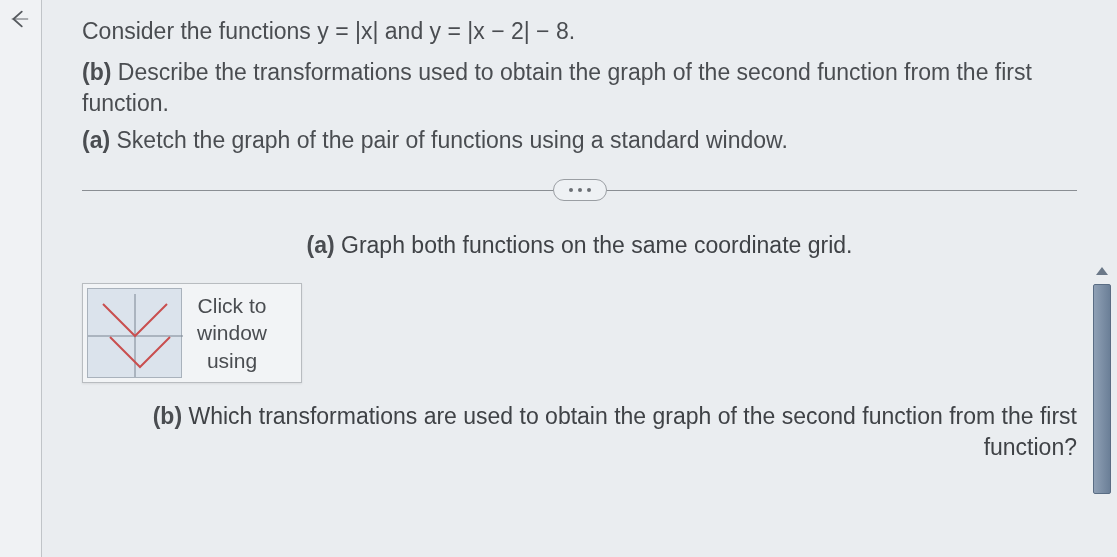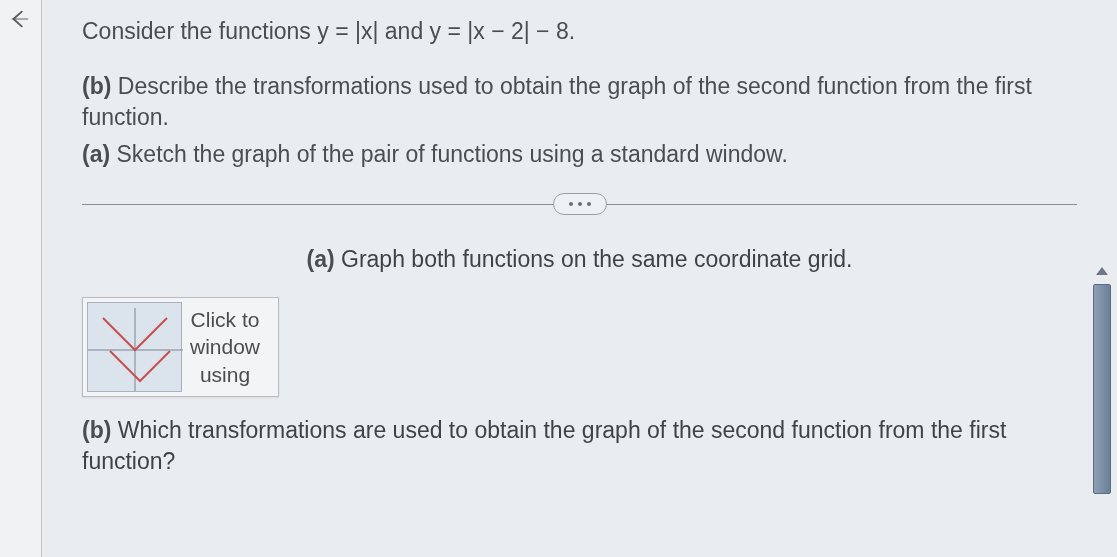--- a/index.html
+++ b/index.html
@@ -37,21 +37,21 @@
       top: 0;
       right: 0;
       height: 100%;
       background: #eaedf0;
       padding: 18px 40px 0 40px;
       overflow: hidden;
     }
     .intro {
       font-size: 23px;
       color: #4a4d51;
-      margin-bottom: 26px;
+      margin-bottom: 12px;
     }
     .part-label {
       font-weight: bold;
       color: #4a4d51;
     }
     .part {
       font-size: 23px;
       color: #4a4d51;
       line-height: 1.35;
       margin-bottom: 6px;
@@ -92,24 +92,24 @@
     }
     .part-a-answer {
       font-size: 23px;
       color: #3f4246;
       margin-bottom: 24px;
       text-align: center;
     }
     .graph-widget {
       display: inline-flex;
       align-items: center;
-      gap: 8px;
+      gap: 15px;
       border: 1px solid #b8bcc0;
       background: #f2f4f6;
-      padding: 4px 18px 4px 4px;
+      padding: 4px 34px 4px 4px;
       margin-bottom: 18px;
       cursor: pointer;
       box-shadow: 0 1px 2px rgba(0,0,0,0.08);
     }
     .graph-thumb {
       width: 95px;
       height: 90px;
       background: #dbe3ec;
       border: 1px solid #a9b2bc;
       position: relative;
@@ -117,20 +117,21 @@
     .graph-label {
       font-size: 21px;
       color: #4a4d51;
       line-height: 1.3;
       text-align: center;
     }
     .part-b-answer {
       font-size: 23px;
       color: #3f4246;
       line-height: 1.35;
+      text-align: right;
     }
     .scrollbar {
       position: absolute;
       right: 6px;
       top: 262px;
       width: 18px;
       bottom: 40px;
       background: transparent;
     }
     .scroll-up {

